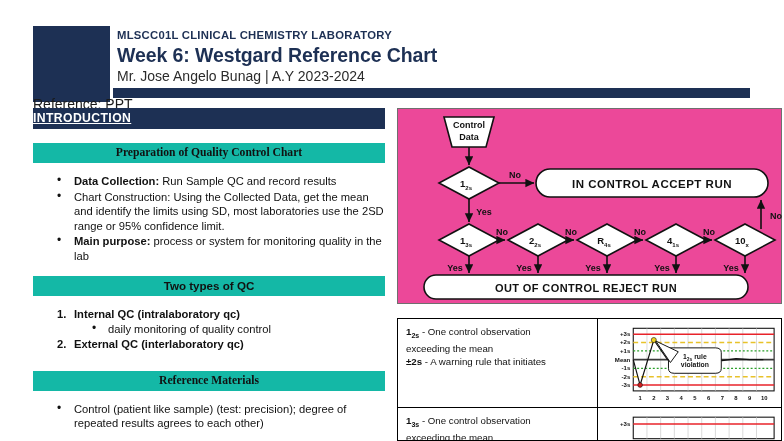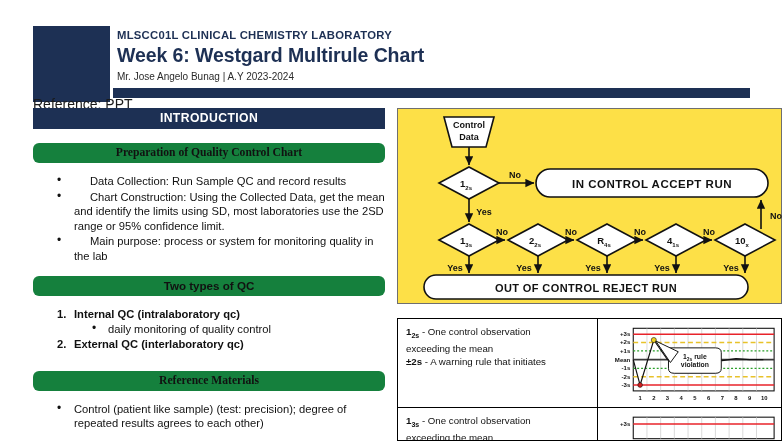--- a/index.html
+++ b/index.html
@@ -20,66 +20,66 @@
   .hdr-course {
     font-size: 11.3px; font-weight: bold; color: #1d3054;
     letter-spacing: .25px; line-height: 14px; white-space: nowrap;
   }
   .hdr-title {
     font-size: 19.5px; font-weight: bold; color: #1d3054;
     line-height: 24px; margin-top: 1px; white-space: nowrap;
     letter-spacing: -.1px;
   }
   .hdr-sub {
-    font-size: 10px; color: #2b2b2b; line-height: 13px;
+    font-size: 14px; color: #2b2b2b; line-height: 13px;
     margin-top: 3px; white-space: nowrap;
   }
   .hdr-rule {
     position: absolute; left: 113px; top: 88px;
     width: 637px; height: 10px; background: #1d3054;
   }
   .hdr-ref {
     position: absolute; left: 33px; top: 96px;
     font-size: 14px; color: #1a1a1a; white-space: nowrap;
   }
 
   
   .col-left { position: absolute; left: 33px; top: 108px; width: 352px; }
 
   .bar-dark {
     background: #1d3054; color: #ffffff;
     font-size: 12.2px; font-weight: bold;
-    text-align: center; letter-spacing: .4px;
-    padding: 3px 0 4px; line-height: 14px;
+    letter-spacing: .4px;
+    padding: 3px 0 4px; line-height: 14px; text-decoration: underline;
   }
   .bar-light {
-    background: #15803d; color: #111111;
+    background: #14b8a6; color: #111111;
     font-family: "Liberation Serif", serif;
     font-size: 11.6px; font-weight: bold;
-    text-align: center; padding: 3px 0 3px; line-height: 14px; border-radius: 6px;
+    text-align: center; padding: 3px 0 3px; line-height: 14px;
   }
   .bar-light.sans {
     font-family: "Liberation Sans", sans-serif;
     font-size: 11.6px;
   }
   .gap-sm { height: 11px; }
   .gap-md { height: 14px; }
   .gap-lg { height: 19px; }
 
   ul.bul, ol.num { list-style: none; }
   ul.bul li {
     position: relative; padding-left: 41px;
     font-size: 11.2px; line-height: 14.6px; color: #111;
     margin-bottom: 1px;
   }
   ul.bul li::before {
     content: "\2022"; position: absolute; left: 24px; top: -1px;
     font-size: 12px;
   }
-  ul.bul li b { font-weight: normal; margin-left: 16px; }
+  ul.bul li b { font-weight: bold; }
 
   ol.num { counter-reset: n; }
   ol.num > li {
     position: relative; padding-left: 41px; counter-increment: n;
     font-size: 11.2px; line-height: 15px; color: #111;
     font-weight: bold; margin-bottom: 0px;
   }
   ol.num > li::before {
     content: counter(n) "."; position: absolute; left: 24px; top: 0;
     font-weight: bold;
@@ -90,21 +90,21 @@
     font-size: 11.2px; line-height: 15px; font-weight: normal; color: #111;
   }
   ul.sub li::before {
     content: "\2022"; position: absolute; left: 18px; top: -1px; font-size: 12px;
   }
 
   
   .flow-box {
     position: absolute; left: 397px; top: 108px;
     width: 385px; height: 196px;
-    border: 1px solid #6f6f6f; background: #fde047;
+    border: 1px solid #6f6f6f; background: #ec4899;
   }
   .flow-svg { display: block; width: 385px; height: 196px; }
 
   
   .rule-table {
     position: absolute; left: 397px; top: 318px;
     width: 385px; height: 123px;
     border: 1px solid #000; background: #fff;
     overflow: hidden;
   }
@@ -122,21 +122,21 @@
   .lj { display: block; width: 100%; height: 100%; }
 </style>
 </head>
 <body>
 
 <div class="page">
 
   <div class="hdr-block"></div>
   <div class="hdr-text">
     <div class="hdr-course">MLSCC01L CLINICAL CHEMISTRY LABORATORY</div>
-    <div class="hdr-title">Week 6: Westgard Multirule Chart</div>
+    <div class="hdr-title">Week 6: Westgard Reference Chart</div>
     <div class="hdr-sub">Mr. Jose Angelo Bunag | A.Y 2023-2024</div>
   </div>
   <div class="hdr-rule"></div>
   <div class="hdr-ref">Reference: PPT</div>
 
   <div class="col-left">
 
     <div class="bar-dark">INTRODUCTION</div>
     <div class="gap-md"></div>
     <div class="bar-light">Preparation of Quality Control Chart</div>

